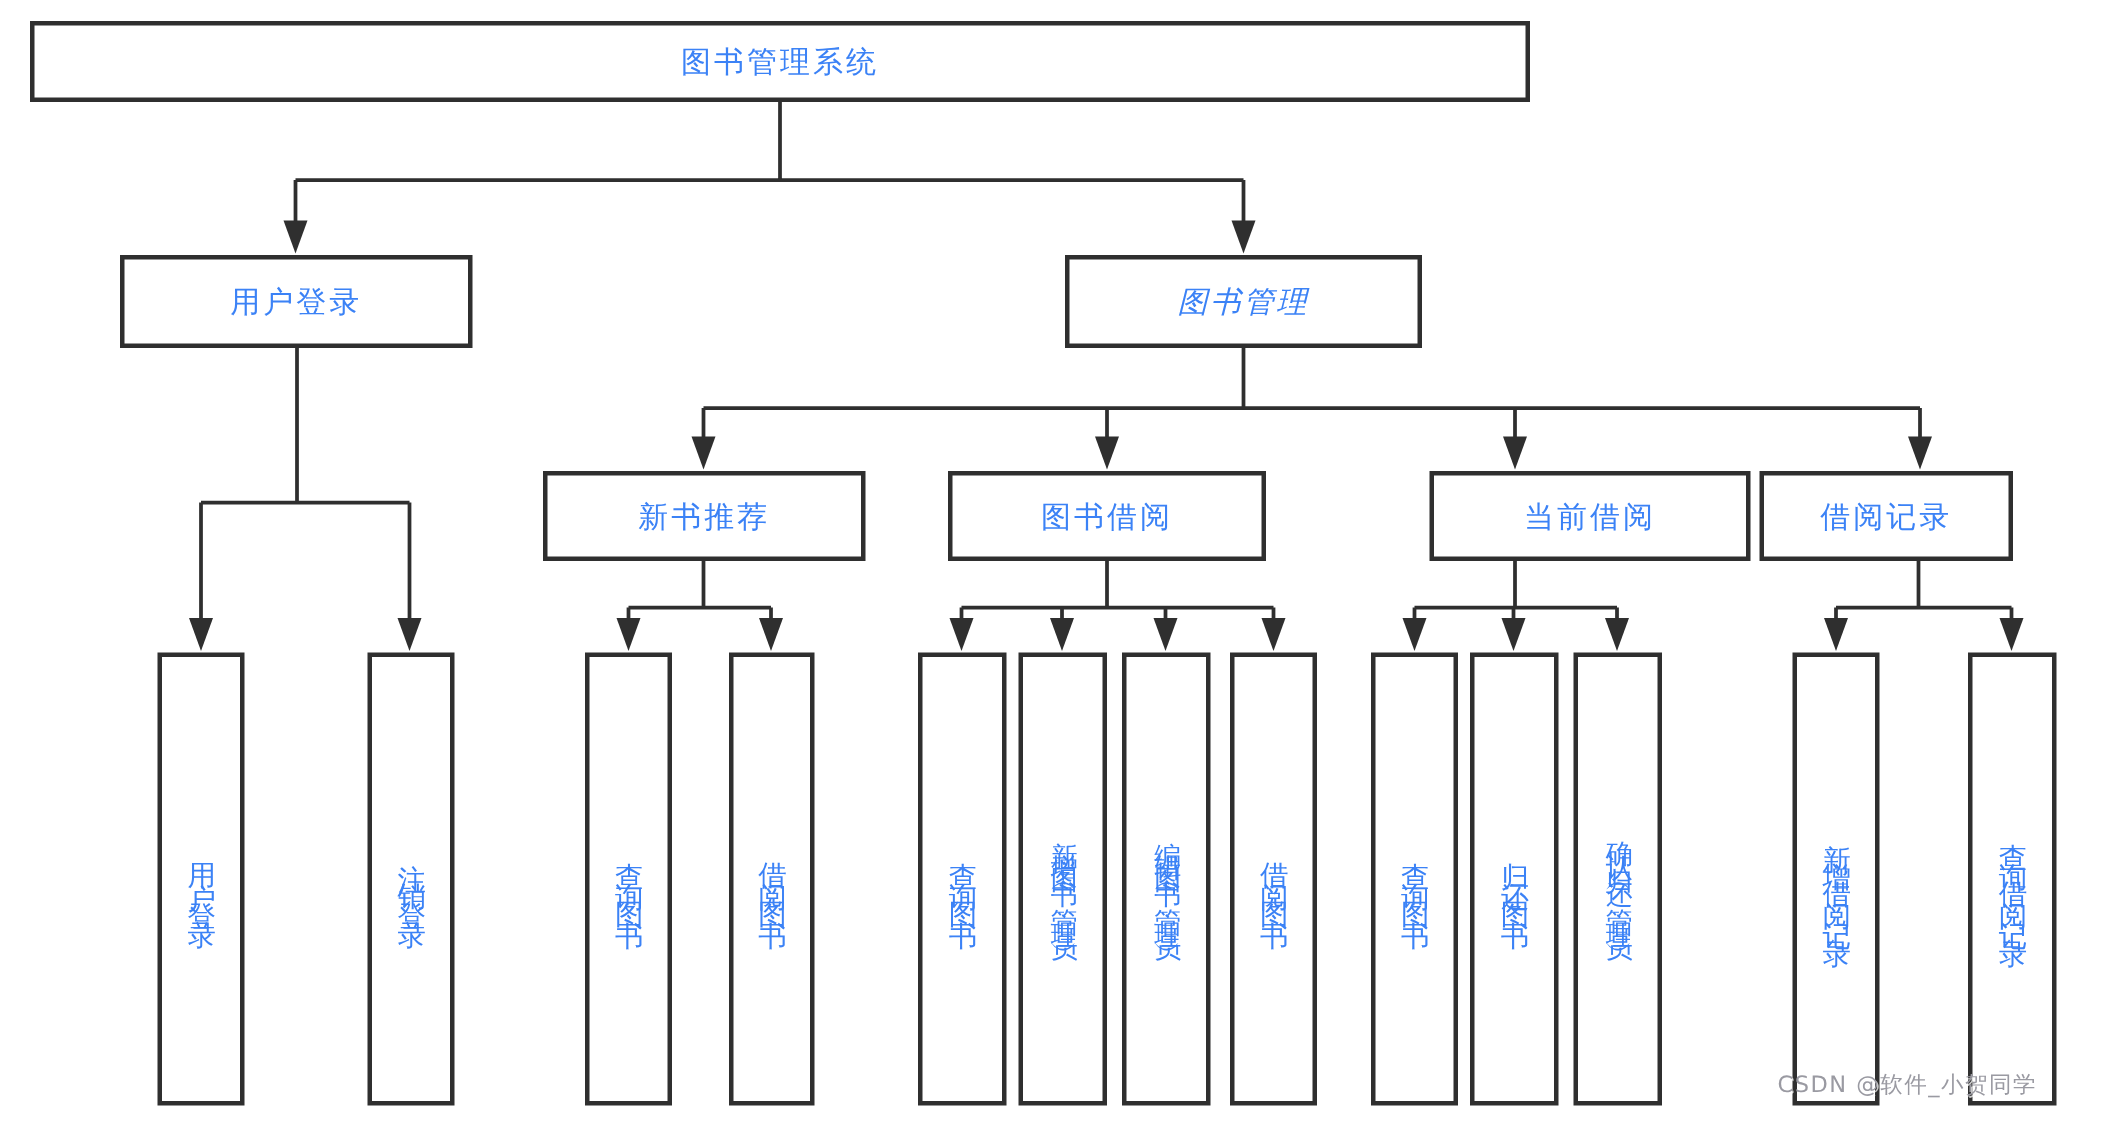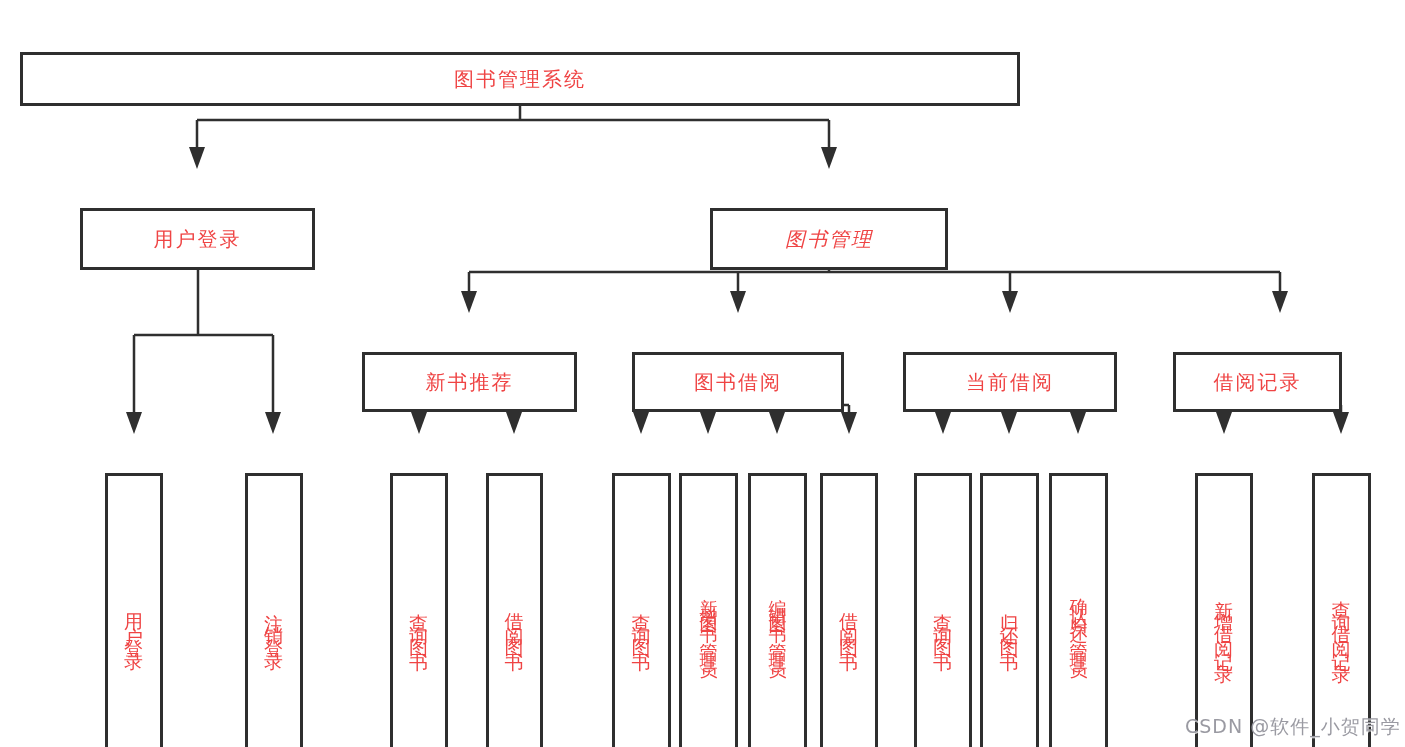--- a/index.html
+++ b/index.html
@@ -3,32 +3,32 @@
 <meta charset="utf-8">
 <style>
   html,body{margin:0;padding:0;background:#ffffff;}
   .canvas{
     position:relative;width:1405px;height:747px;background:#ffffff;overflow:hidden;
     font-family:"DejaVu Sans","Liberation Sans",sans-serif;
   }
   .connectors{position:absolute;left:0;top:0;width:1405px;height:747px;pointer-events:none;}
   .node{
     position:absolute;box-sizing:border-box;background:#ffffff;
-    border:3px solid #2f2f2f;color:#ef4444;
-    display:flex;align-items:center;justify-content:center;text-align:center;margin-top:38px;
+    border:3px solid #2f2f2f;color:#3b82f6;
+    display:flex;align-items:center;justify-content:center;text-align:center;
   }
   .h-node{font-size:20px;letter-spacing:2px;white-space:nowrap;}
   .v-node{
     writing-mode:vertical-rl;text-orientation:mixed;
     font-size:19px;letter-spacing:13px;line-height:1;
   }
   .v-long{font-size:18px;letter-spacing:9px;}
   .watermark{
     position:absolute;left:1185px;top:714px;z-index:5;
-    font-size:19px;color:#9a9aa2;letter-spacing:1px;white-space:nowrap;
+    font-size:15px;color:#9a9aa2;letter-spacing:1px;white-space:nowrap;
     text-shadow:1px 1px 0 rgba(255,255,255,0.75);
   }
 </style>
 </head>
 <body>
 
 <div class="canvas">
 
   <svg class="connectors" viewBox="0 0 1405 747">
     <path d="M520 66 V120 M197 120 H829 M197 120 V150 M829 120 V150
@@ -61,21 +61,21 @@
     </g>
   </svg>
 
   <div class="node h-node" style="left:20px;top:14px;width:1000px;height:54px;">图书管理系统</div>
 
   <div class="node h-node" style="left:80px;top:170px;width:235px;height:62px;">用户登录</div>
   <div class="node h-node" style="left:710px;top:170px;width:238px;height:62px;font-style:italic;">图书管理</div>
 
   <div class="node h-node" style="left:362px;top:314px;width:215px;height:60px;">新书推荐</div>
   <div class="node h-node" style="left:632px;top:314px;width:212px;height:60px;">图书借阅</div>
-  <div class="node h-node" style="left:903px;top:314px;width:214px;height:60px;">当前借阅</div>
+  <div class="node h-node" style="left:953px;top:314px;width:214px;height:60px;">当前借阅</div>
   <div class="node h-node" style="left:1173px;top:314px;width:169px;height:60px;">借阅记录</div>
 
   <div class="node v-node" style="left:105px;top:435px;width:58px;height:302px;">用户登录</div>
   <div class="node v-node" style="left:245px;top:435px;width:58px;height:302px;">注销登录</div>
 
   <div class="node v-node" style="left:390px;top:435px;width:58px;height:302px;">查询图书</div>
   <div class="node v-node" style="left:486px;top:435px;width:57px;height:302px;">借阅图书</div>
 
   <div class="node v-node" style="left:612px;top:435px;width:59px;height:302px;">查询图书</div>
   <div class="node v-node v-long" style="left:679px;top:435px;width:59px;height:302px;">新增图书（管理员）</div>

